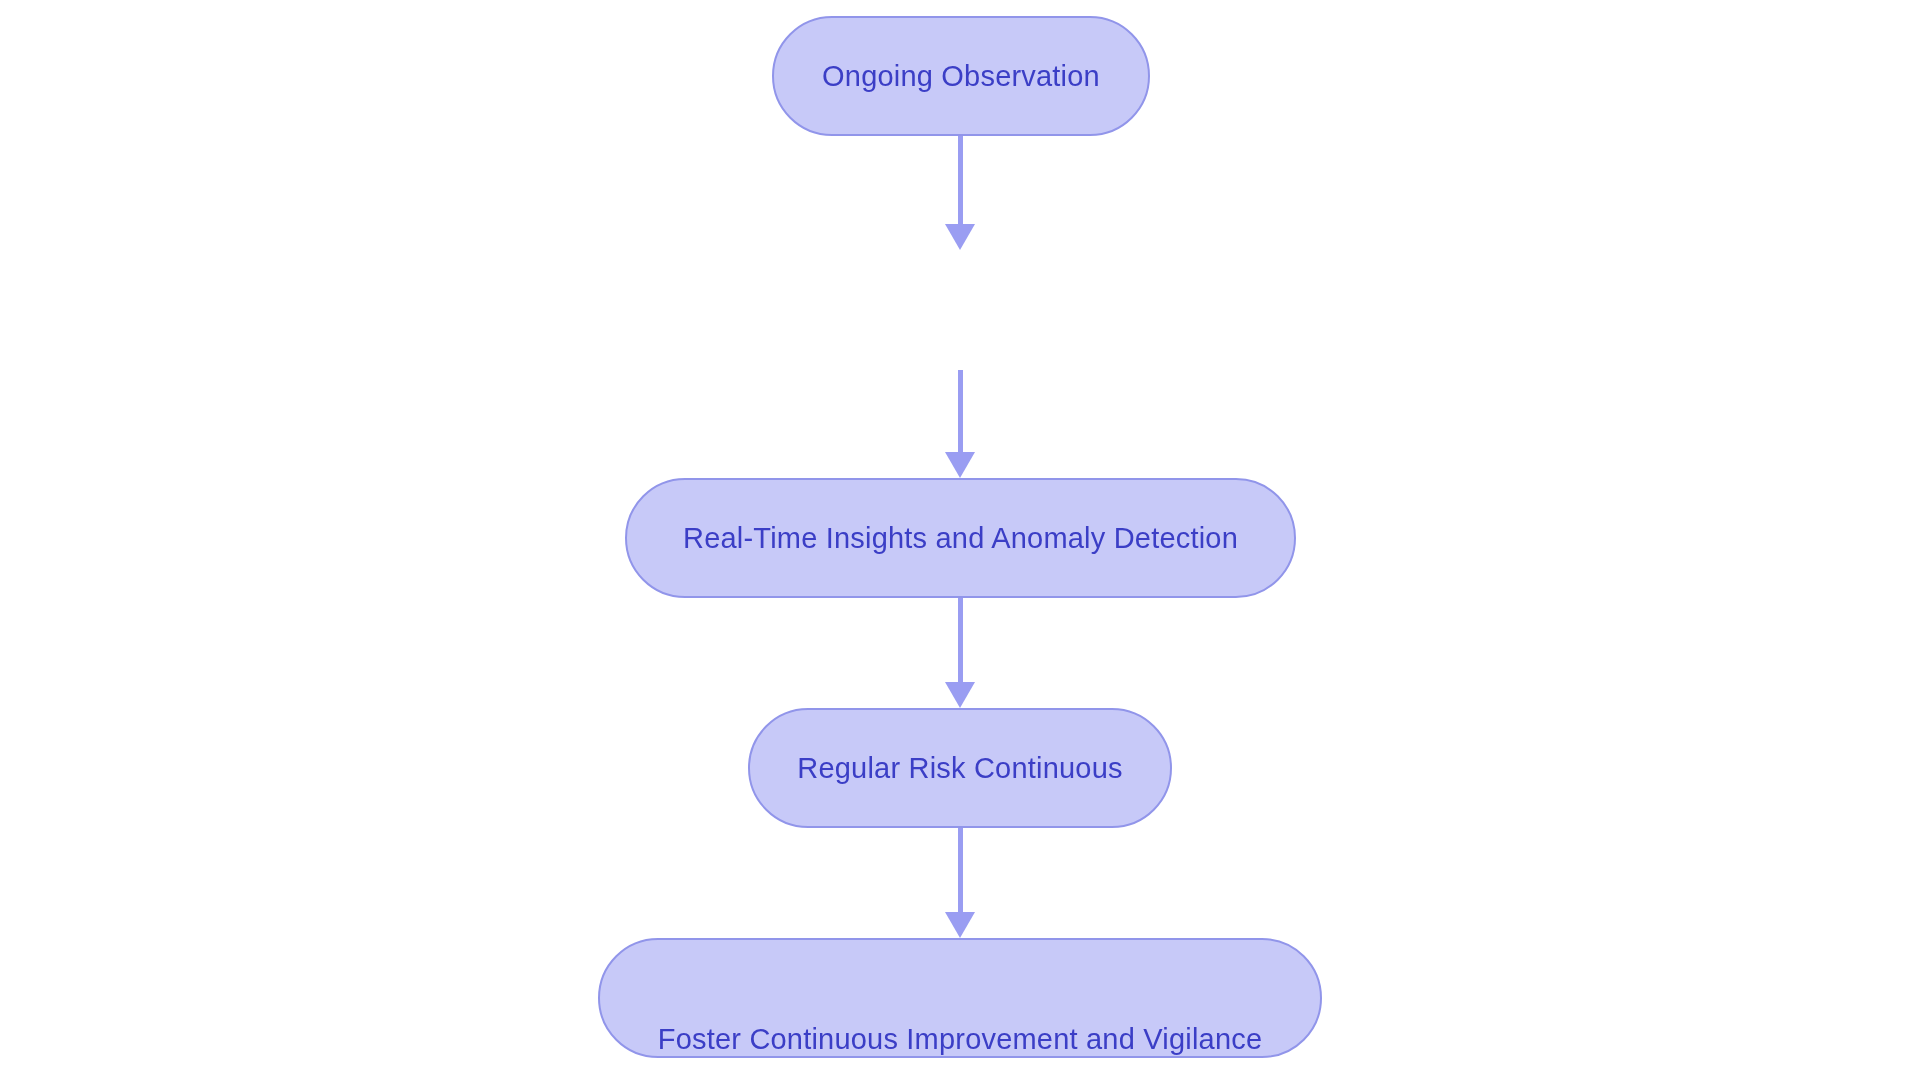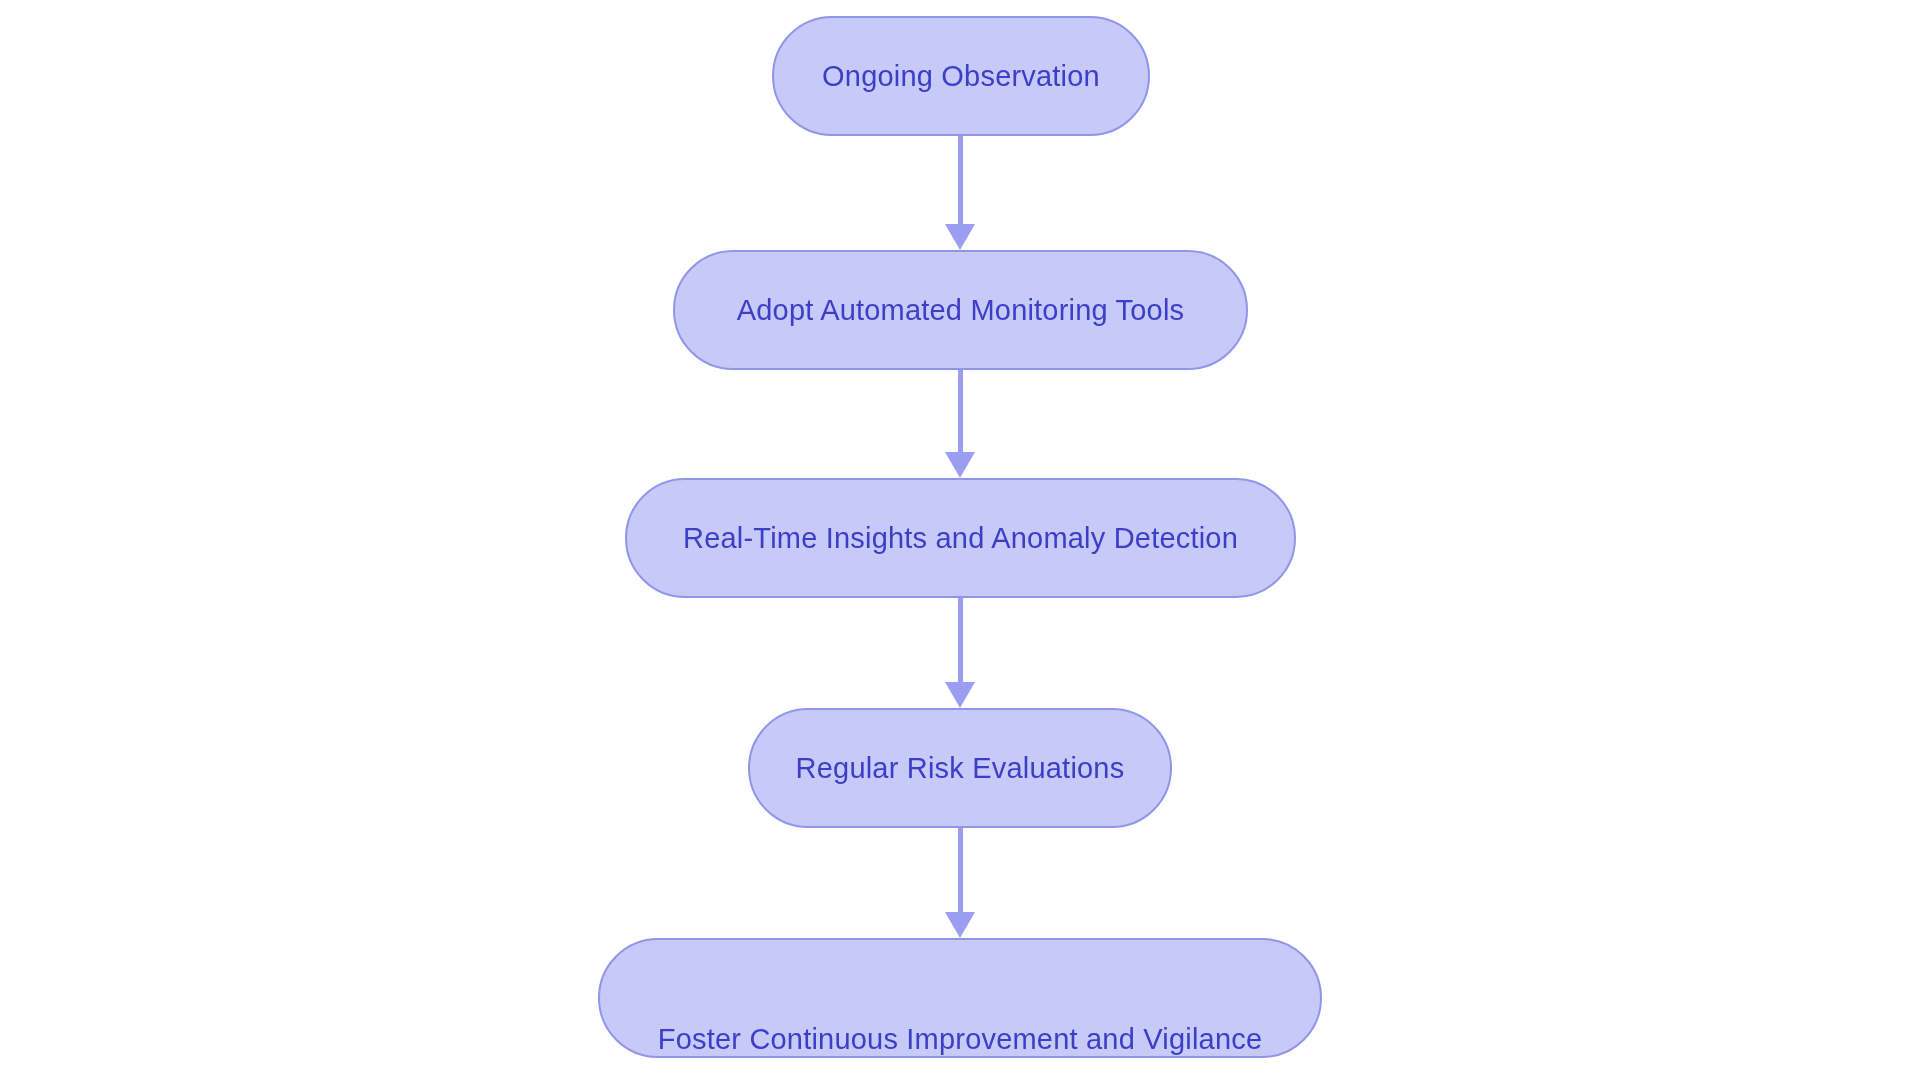--- a/index.html
+++ b/index.html
@@ -73,40 +73,37 @@
 
   <div class="flow-node" id="node-1">
     <span>Ongoing Observation</span>
   </div>
 
   <div class="flow-arrow" id="arrow-1">
     <div class="arrow-stem"></div>
     <div class="arrow-head"></div>
   </div>
 
-  <div class="flow-node" id="node-2">
-    <span>Adopt Automated Monitoring Tools</span>
-  </div>
 
   <div class="flow-arrow" id="arrow-2">
     <div class="arrow-stem"></div>
     <div class="arrow-head"></div>
   </div>
 
   <div class="flow-node" id="node-3">
     <span>Real-Time Insights and Anomaly Detection</span>
   </div>
 
   <div class="flow-arrow" id="arrow-3">
     <div class="arrow-stem"></div>
     <div class="arrow-head"></div>
   </div>
 
   <div class="flow-node" id="node-4">
-    <span>Regular Risk Evaluations</span>
+    <span>Regular Risk Continuous</span>
   </div>
 
   <div class="flow-arrow" id="arrow-4">
     <div class="arrow-stem"></div>
     <div class="arrow-head"></div>
   </div>
 
   <div class="flow-node" id="node-5">
     <span>Foster Continuous Improvement and Vigilance</span>
   </div>

